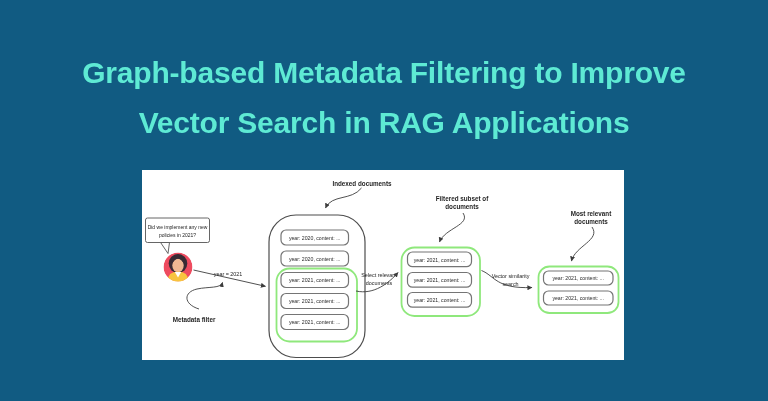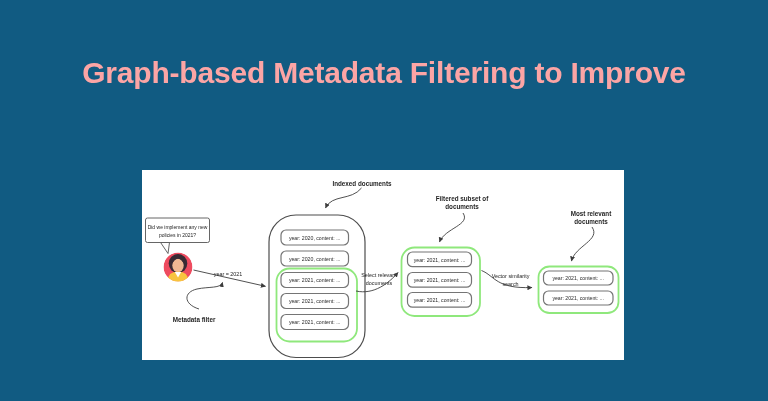--- a/index.html
+++ b/index.html
@@ -7,21 +7,21 @@
     width:768px;height:401px;
     background:#115b82;
     overflow:hidden;
     position:relative;
     font-family:"Liberation Sans",sans-serif;
   }
   .title{
     position:absolute;
     top:48px;left:0;right:0;
     text-align:center;
-    color:#fca5a5;
+    color:#5eead4;
     font-weight:bold;
     font-size:30px;
     line-height:50px;
     letter-spacing:-0.2px;
   }
   .panel{
     position:absolute;
     left:142px;top:170px;
     width:482px;height:190px;
     background:#ffffff;
@@ -35,20 +35,21 @@
   .arrow{fill:none;stroke:#3d3d3d;stroke-width:0.9;}
   .docbox{fill:#ffffff;stroke:#757575;stroke-width:1.2;}
   .greenbox{fill:none;stroke-width:1.8;}
   .greenboxfill{fill:#ffffff;stroke-width:1.8;}
 </style>
 </head>
 <body>
 
 <div class="title">
   <div>Graph-based Metadata Filtering to Improve</div>
+  <div>Vector Search in RAG Applications</div>
 </div>
 
 <div class="panel">
 <svg viewBox="0 0 482 190" xmlns="http://www.w3.org/2000/svg">
   <defs>
     <marker id="arw" markerWidth="6" markerHeight="6" refX="4.6" refY="2.5" orient="auto" markerUnits="userSpaceOnUse">
       <path d="M0,0 L5,2.5 L0,5 Z" fill="#3d3d3d"></path>
     </marker>
     <clipPath id="avclip">
           <circle cx="0" cy="0" r="14.5"></circle>

